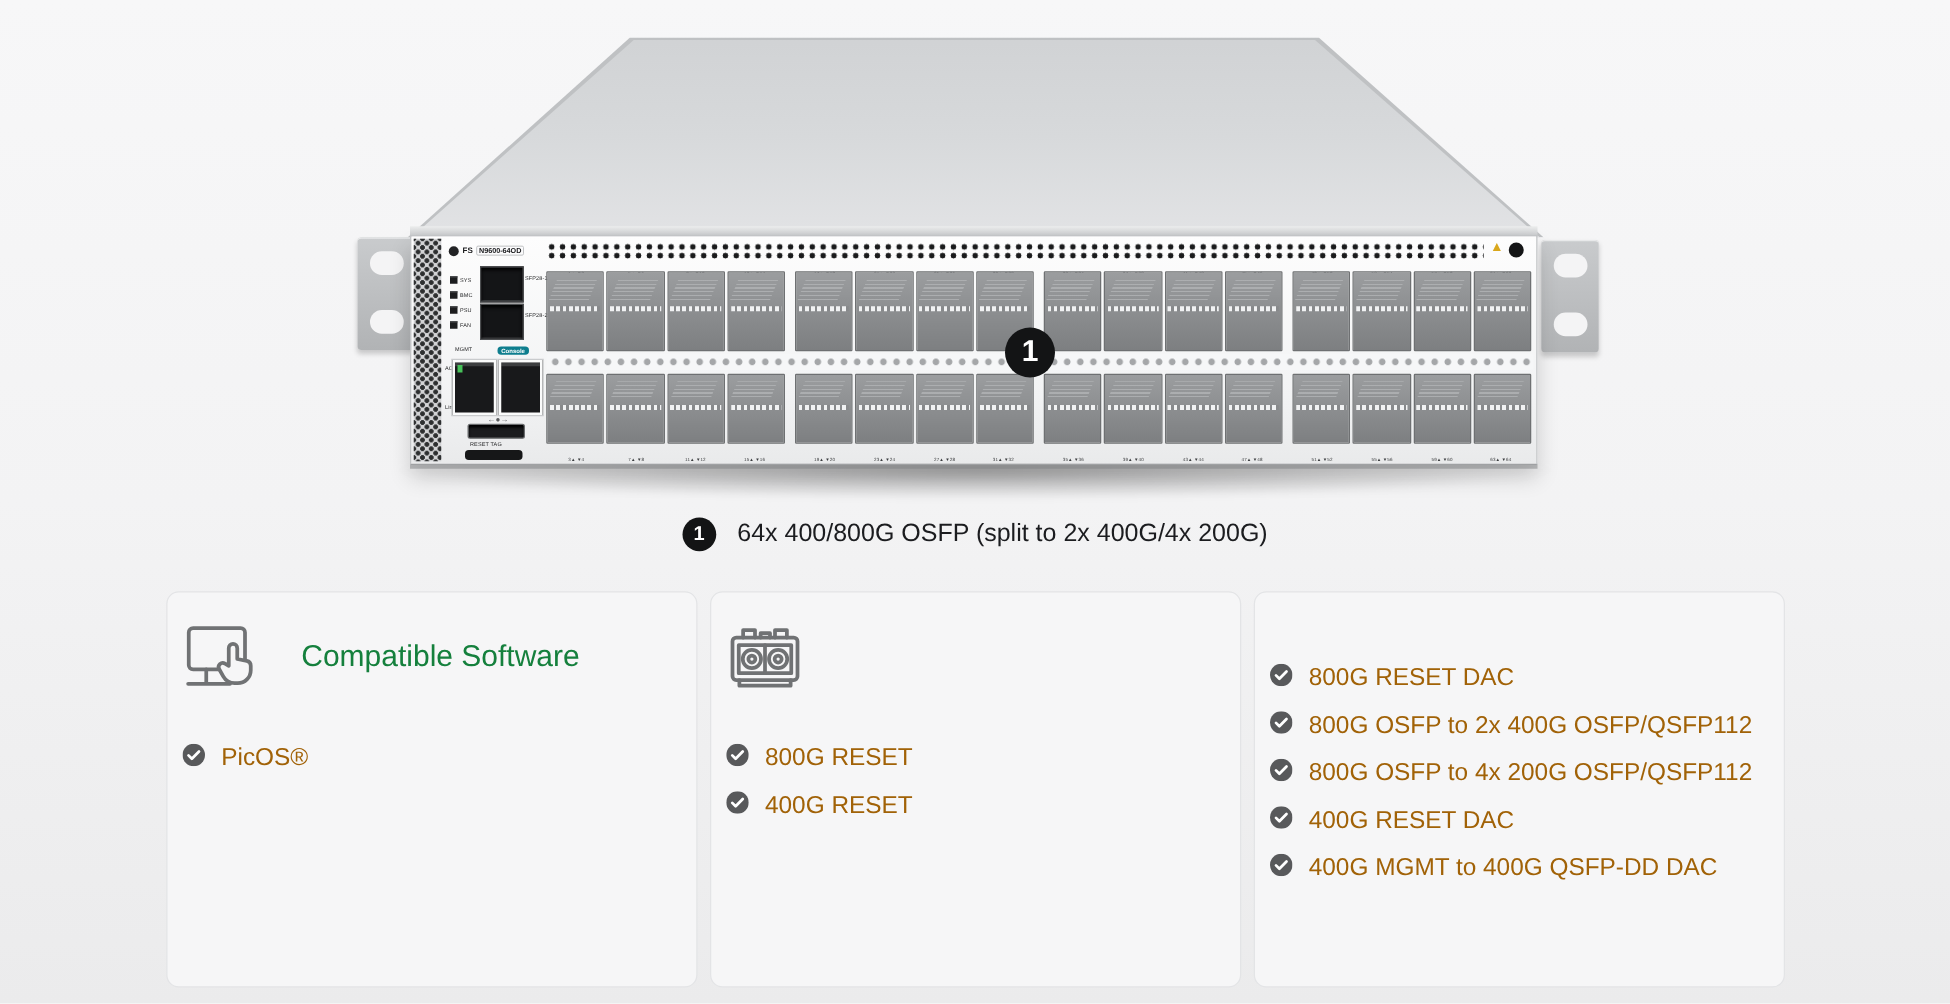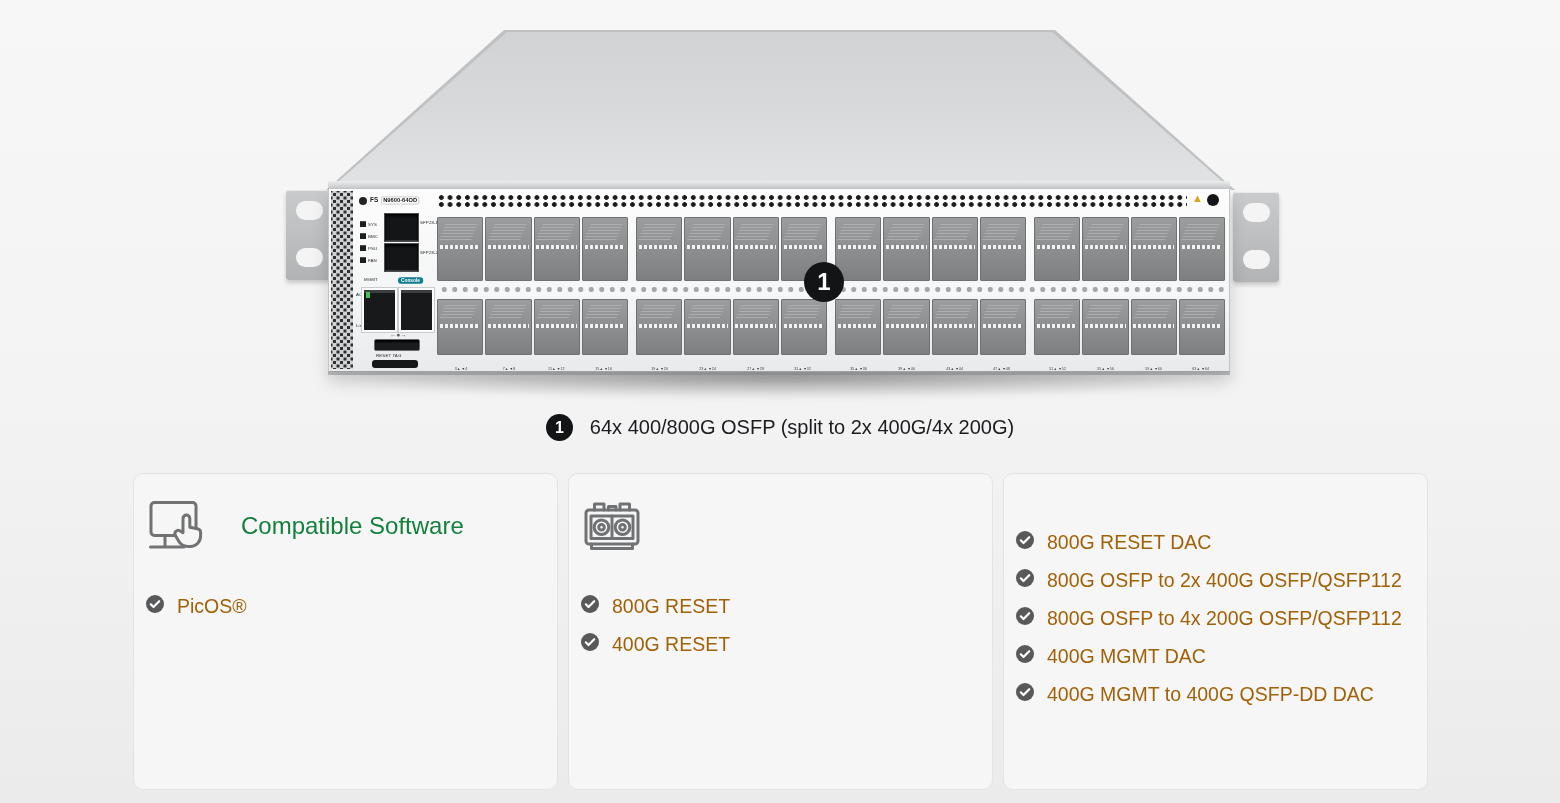--- a/index.html
+++ b/index.html
@@ -462,21 +462,21 @@
               <circle cx="9" cy="9" r="9" fill="#58595b"></circle>
               <path d="M4.8 9.3 l2.7 2.7 L13.2 6.2" stroke="#fff" stroke-width="2.2" fill="none" stroke-linecap="round" stroke-linejoin="round"></path>
             </svg>
             <span>800G OSFP to 4x 200G OSFP/QSFP112</span>
           </li>
           <li class="item">
             <svg width="18" height="18" viewBox="0 0 18 18">
               <circle cx="9" cy="9" r="9" fill="#58595b"></circle>
               <path d="M4.8 9.3 l2.7 2.7 L13.2 6.2" stroke="#fff" stroke-width="2.2" fill="none" stroke-linecap="round" stroke-linejoin="round"></path>
             </svg>
-            <span>400G MGMT DAC</span>
+            <span>400G RESET DAC</span>
           </li>
           <li class="item">
             <svg width="18" height="18" viewBox="0 0 18 18">
               <circle cx="9" cy="9" r="9" fill="#58595b"></circle>
               <path d="M4.8 9.3 l2.7 2.7 L13.2 6.2" stroke="#fff" stroke-width="2.2" fill="none" stroke-linecap="round" stroke-linejoin="round"></path>
             </svg>
             <span>400G MGMT to 400G QSFP-DD DAC</span>
           </li>
         </ul>
     </div>

